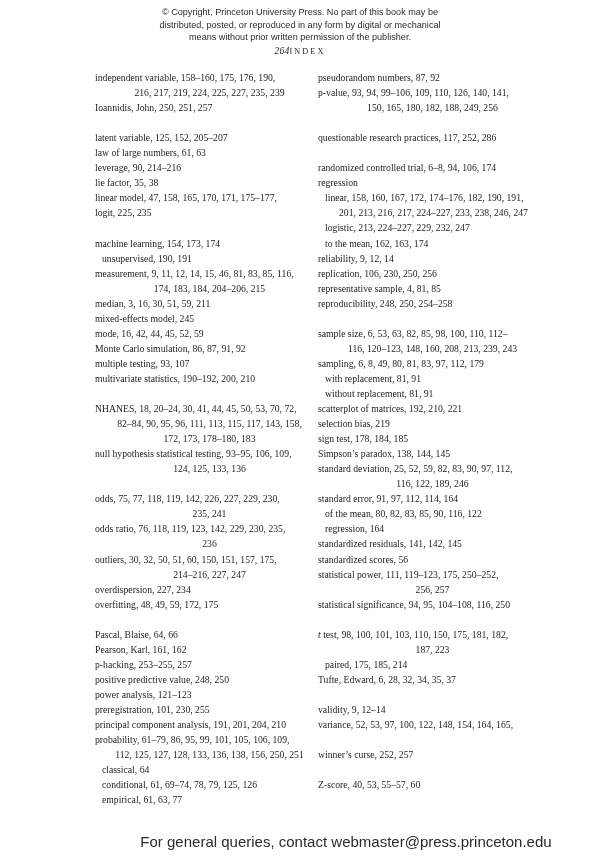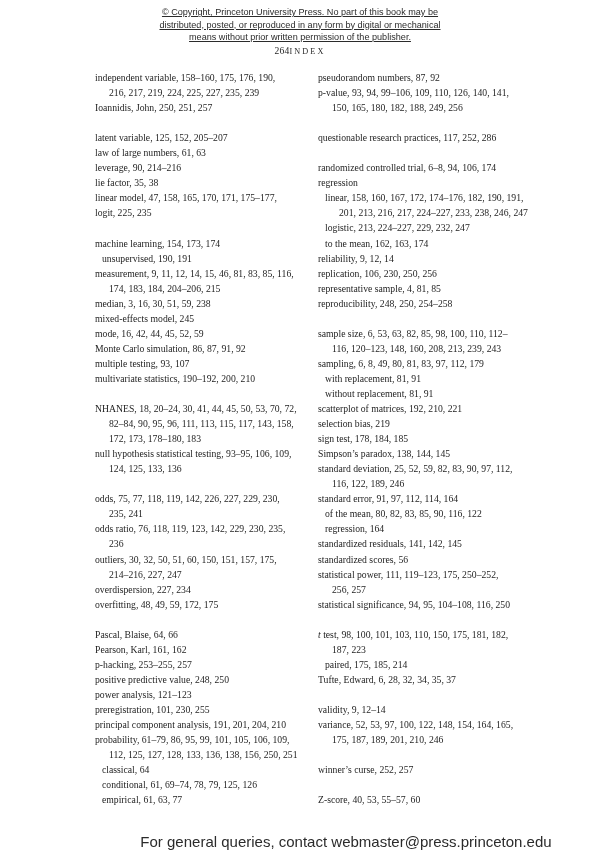--- a/index.html
+++ b/index.html
@@ -29,34 +29,35 @@
     position: absolute;
     left: 95px;
     top: 6px;
     width: 410px;
     text-align: center;
     font-family: "Liberation Sans", "DejaVu Sans", sans-serif;
     font-size: 9.1px;
     line-height: 12.6px;
     color: #2b2b2b;
   }
-  .copyright-block div { white-space: nowrap; text-decoration: underline; }
+  .copyright-block div { white-space: nowrap; }
 
   
   .running-head {
     position: absolute;
     left: 0;
     top: 45px;
     width: 600px;
     text-align: center;
     font-size: 9.6px;
     color: #272727;
   }
   .running-head .folio {
     letter-spacing: 0.2px;
+    font-style: italic;
   }
   .running-head .rh-label {
     letter-spacing: 2.1px;
     font-size: 8.2px;
   }
 
   
   .columns {
     position: absolute;
     left: 0;
@@ -73,20 +74,21 @@
   }
   .col-left  { left: 95px; }
   .col-right { left: 318px; }
 
   .entry {
     white-space: nowrap;
   }
   
   .entry.cont {
     padding-left: 14px;
+    text-align: center;
   }
   
   .entry.sub {
     padding-left: 7px;
   }
   
   .entry.subcont {
     padding-left: 21px;
   }
   .entry .it {
@@ -135,21 +137,21 @@
         <div class="entry">law of large numbers, 61, 63</div>
         <div class="entry">leverage, 90, 214–216</div>
         <div class="entry">lie factor, 35, 38</div>
         <div class="entry">linear model, 47, 158, 165, 170, 171, 175–177,</div>
         <div class="entry">logit, 225, 235</div>
         <div class="gap"></div>
         <div class="entry">machine learning, 154, 173, 174</div>
         <div class="entry sub">unsupervised, 190, 191</div>
         <div class="entry">measurement, 9, 11, 12, 14, 15, 46, 81, 83, 85, 116,</div>
         <div class="entry cont">174, 183, 184, 204–206, 215</div>
-        <div class="entry">median, 3, 16, 30, 51, 59, 238</div>
+        <div class="entry">median, 3, 16, 30, 51, 59, 211</div>
         <div class="entry">mixed-effects model, 245</div>
         <div class="entry">mode, 16, 42, 44, 45, 52, 59</div>
         <div class="entry">Monte Carlo simulation, 86, 87, 91, 92</div>
         <div class="entry">multiple testing, 93, 107</div>
         <div class="entry">multivariate statistics, 190–192, 200, 210</div>
         <div class="gap"></div>
         <div class="entry">NHANES, 18, 20–24, 30, 41, 44, 45, 50, 53, 70, 72,</div>
         <div class="entry cont">82–84, 90, 95, 96, 111, 113, 115, 117, 143, 158,</div>
         <div class="entry cont">172, 173, 178–180, 183</div>
         <div class="entry">null hypothesis statistical testing, 93–95, 106, 109,</div>
@@ -215,21 +217,20 @@
         <div class="entry cont">256, 257</div>
         <div class="entry">statistical significance, 94, 95, 104–108, 116, 250</div>
         <div class="gap"></div>
         <div class="entry"><span class="it">t</span> test, 98, 100, 101, 103, 110, 150, 175, 181, 182,</div>
         <div class="entry cont">187, 223</div>
         <div class="entry sub">paired, 175, 185, 214</div>
         <div class="entry">Tufte, Edward, 6, 28, 32, 34, 35, 37</div>
         <div class="gap"></div>
         <div class="entry">validity, 9, 12–14</div>
         <div class="entry">variance, 52, 53, 97, 100, 122, 148, 154, 164, 165,</div>
-        <div class="entry cont">175, 187, 189, 201, 210, 246</div>
         <div class="gap"></div>
         <div class="entry">winner’s curse, 252, 257</div>
         <div class="gap"></div>
         <div class="entry">Z-score, 40, 53, 55–57, 60</div>
       </div>
   </div>
 
   <div class="footer">For general queries, contact webmaster@press.princeton.edu</div>
 
 </div>

